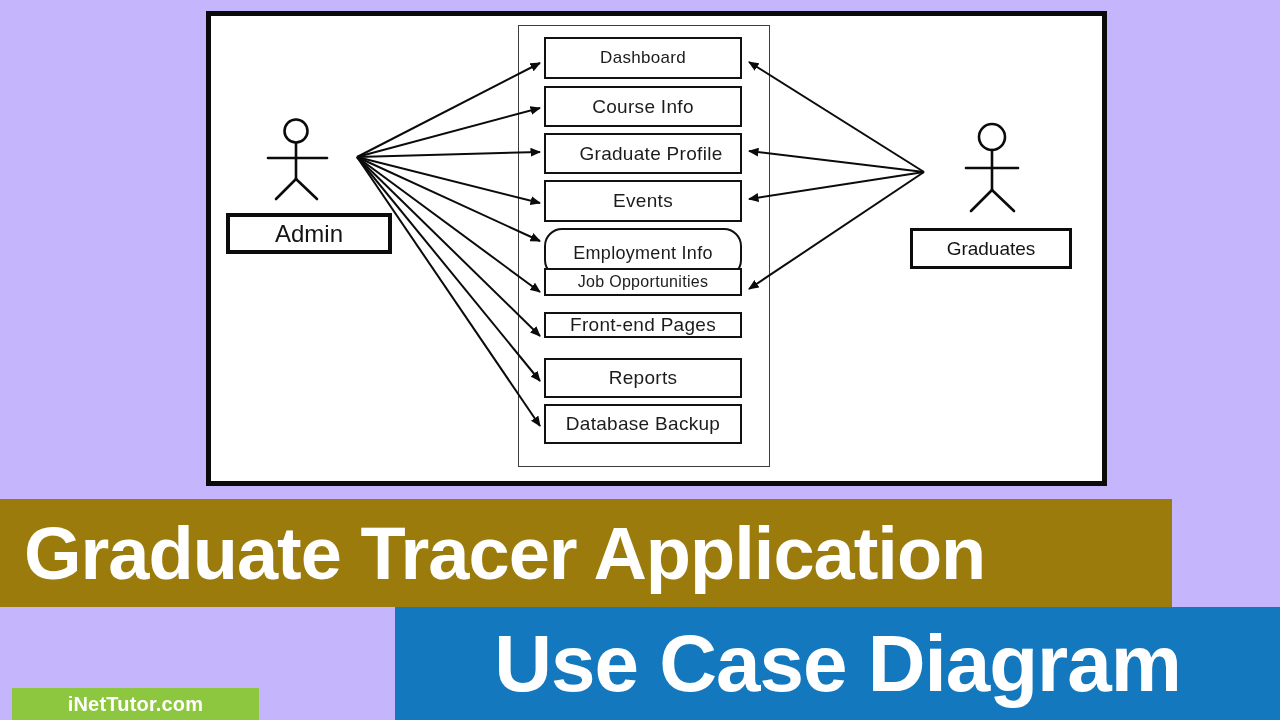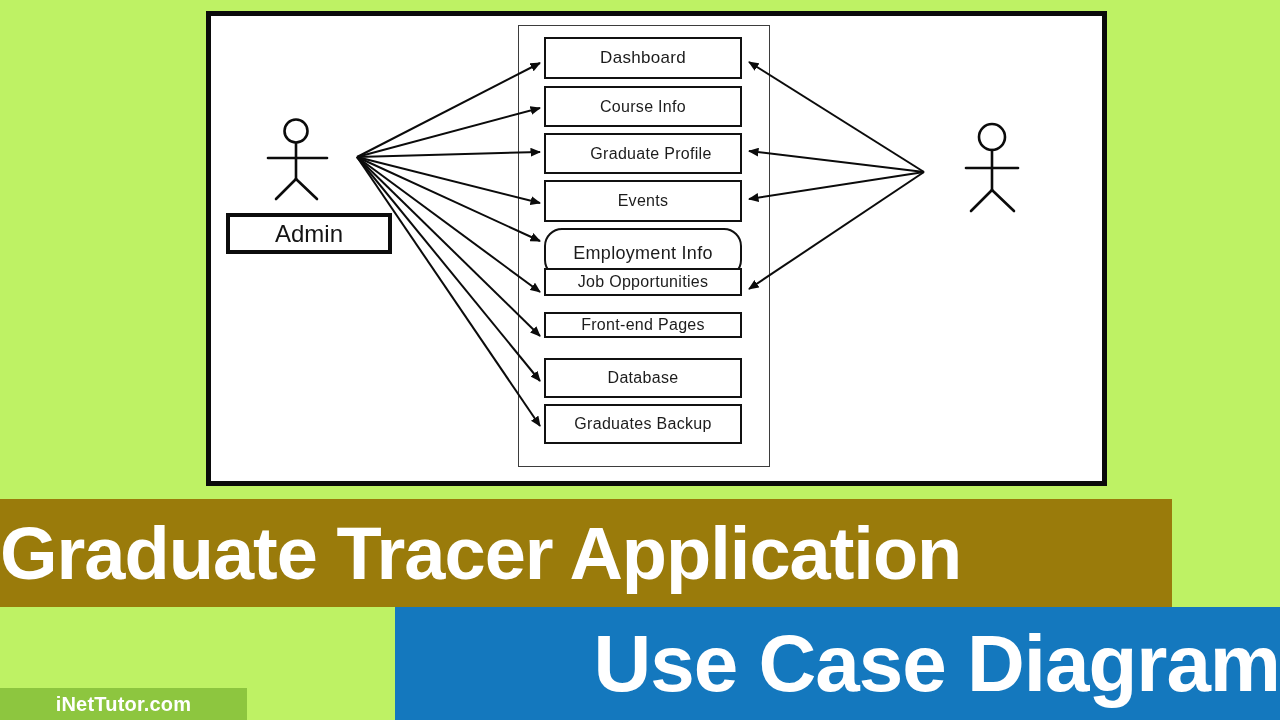--- a/index.html
+++ b/index.html
@@ -1,34 +1,34 @@
 <!DOCTYPE html>
 <html><head>
 <meta charset="utf-8">
 <style>
   html,body{margin:0;padding:0;background:#fff;}
   .stage{
     position:relative;width:1280px;height:720px;overflow:hidden;
-    background:#bef264;font-family:"Liberation Sans",sans-serif;
+    background:#c4b5fd;font-family:"Liberation Sans",sans-serif;
   }
   
   .outer-frame{
     position:absolute;left:206px;top:11px;width:901px;height:475px;
     border:5px solid #0b0b0b;box-sizing:border-box;background:#fff;
   }
   .system-boundary{
     position:absolute;left:518px;top:25px;width:252px;height:442px;
     border:1.5px solid #3d3d3d;box-sizing:border-box;background:#fff;
   }
   
   .usecase{
     position:absolute;left:544px;width:198px;
     border:2px solid #111;box-sizing:border-box;background:#fff;
     display:flex;align-items:center;justify-content:center;
-    font-size:16px;color:#1c1c1c;letter-spacing:.3px;white-space:nowrap;
+    font-size:19px;color:#1c1c1c;letter-spacing:.3px;white-space:nowrap;
   }
   .uc-dashboard{top:37px;height:42px;font-size:17px;}
   .uc-courseinfo{top:86px;height:41px;}
   .uc-gradprofile{top:133px;height:41px;padding-left:16px;}
   .uc-events{top:180px;height:42px;}
   .uc-employment{top:228px;height:50px;font-size:18px;border-radius:18px;}
   .uc-jobopps{top:268px;height:28px;font-size:16px;}
   .uc-frontend{top:312px;height:26px;}
   .uc-reports{top:358px;height:40px;}
   .uc-dbbackup{top:404px;height:40px;}
@@ -41,56 +41,57 @@
   .lbl-admin{left:226px;top:213px;width:166px;height:41px;border:4px solid #0c0c0c;font-size:24px;}
   .lbl-graduates{left:910px;top:228px;width:162px;height:41px;border:3px solid #0c0c0c;font-size:19px;}
   
   .lines{position:absolute;left:0;top:0;width:1280px;height:500px;}
   
   .banner-gold{
     position:absolute;left:0;top:499px;width:1172px;height:108px;
     background:#9A7B0B;display:flex;align-items:center;
   }
   .banner-gold .txt{
-    color:#fff;font-size:74px;font-weight:800;
+    color:#fff;font-size:74px;font-weight:800;padding-left:24px;
     letter-spacing:-1px;white-space:nowrap;
   }
   .banner-blue{
     position:absolute;left:395px;top:607px;width:885px;height:113px;
-    background:#1478BE;display:flex;align-items:center;justify-content:flex-end;
+    background:#1478BE;display:flex;align-items:center;justify-content:center;
   }
   .banner-blue .txt{
     color:#fff;font-size:80px;font-weight:800;letter-spacing:-1px;white-space:nowrap;
   }
   .badge-green{
-    position:absolute;left:0;top:688px;width:247px;height:32px;
+    position:absolute;left:12px;top:688px;width:247px;height:32px;
     background:#8DC63F;display:flex;align-items:center;justify-content:center;
   }
   .badge-green .txt{color:#fff;font-size:20px;font-weight:700;letter-spacing:.2px;}
 </style>
 </head>
 <body>
 
 <div class="stage">
 
   <div class="outer-frame"></div>
 
   <div class="system-boundary"></div>
 
   <div class="usecase uc-dashboard">Dashboard</div>
   <div class="usecase uc-courseinfo">Course Info</div>
   <div class="usecase uc-gradprofile">Graduate Profile</div>
   <div class="usecase uc-events">Events</div>
   <div class="usecase uc-employment">Employment Info</div>
   <div class="usecase uc-jobopps">Job Opportunities</div>
   <div class="usecase uc-frontend">Front-end Pages</div>
-  <div class="usecase uc-reports">Database</div>
-  <div class="usecase uc-dbbackup">Graduates Backup</div>
+  <div class="usecase uc-reports">Reports</div>
+  <div class="usecase uc-dbbackup">Database Backup</div>
 
   <div class="actor-label lbl-admin">Admin</div>
+  <div class="actor-label lbl-graduates">Graduates</div>
 
   <svg class="lines" viewBox="0 0 1280 500">
     <defs>
       <marker id="arrow" markerWidth="11" markerHeight="9" refX="9.5" refY="4.5" orient="auto" markerUnits="userSpaceOnUse">
         <path d="M0,0 L10.5,4.5 L0,9 z" fill="#0b0b0b"></path>
       </marker>
     </defs>
 
     <g stroke="#0b0b0b" stroke-width="2.6" fill="none" stroke-linecap="round">
       <circle cx="296" cy="131" r="11.5" fill="#fff"></circle>

